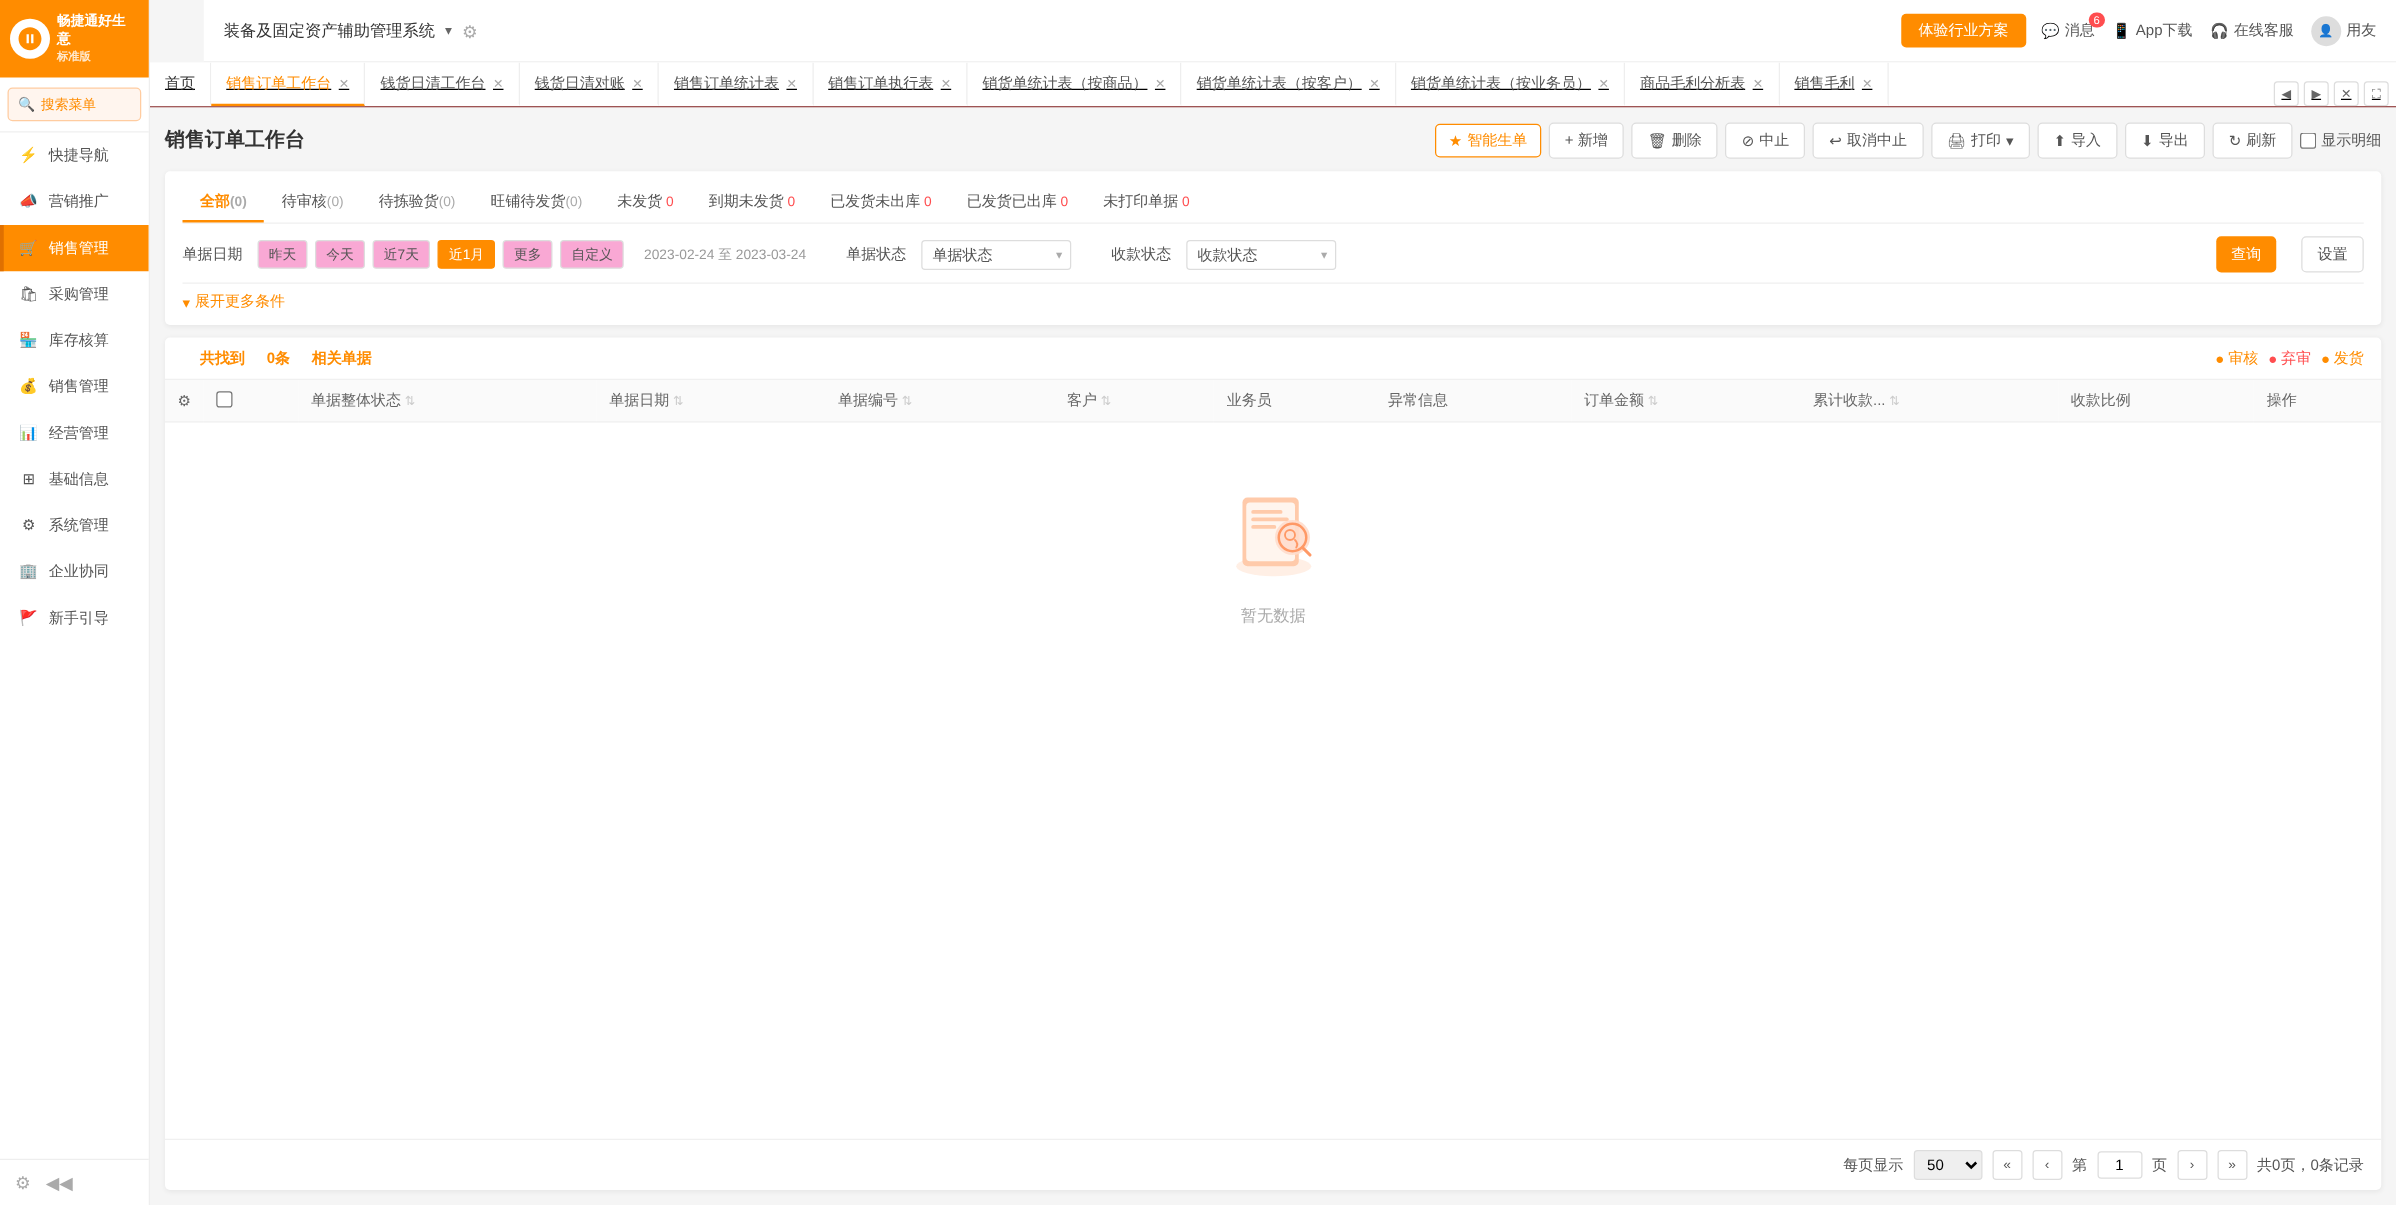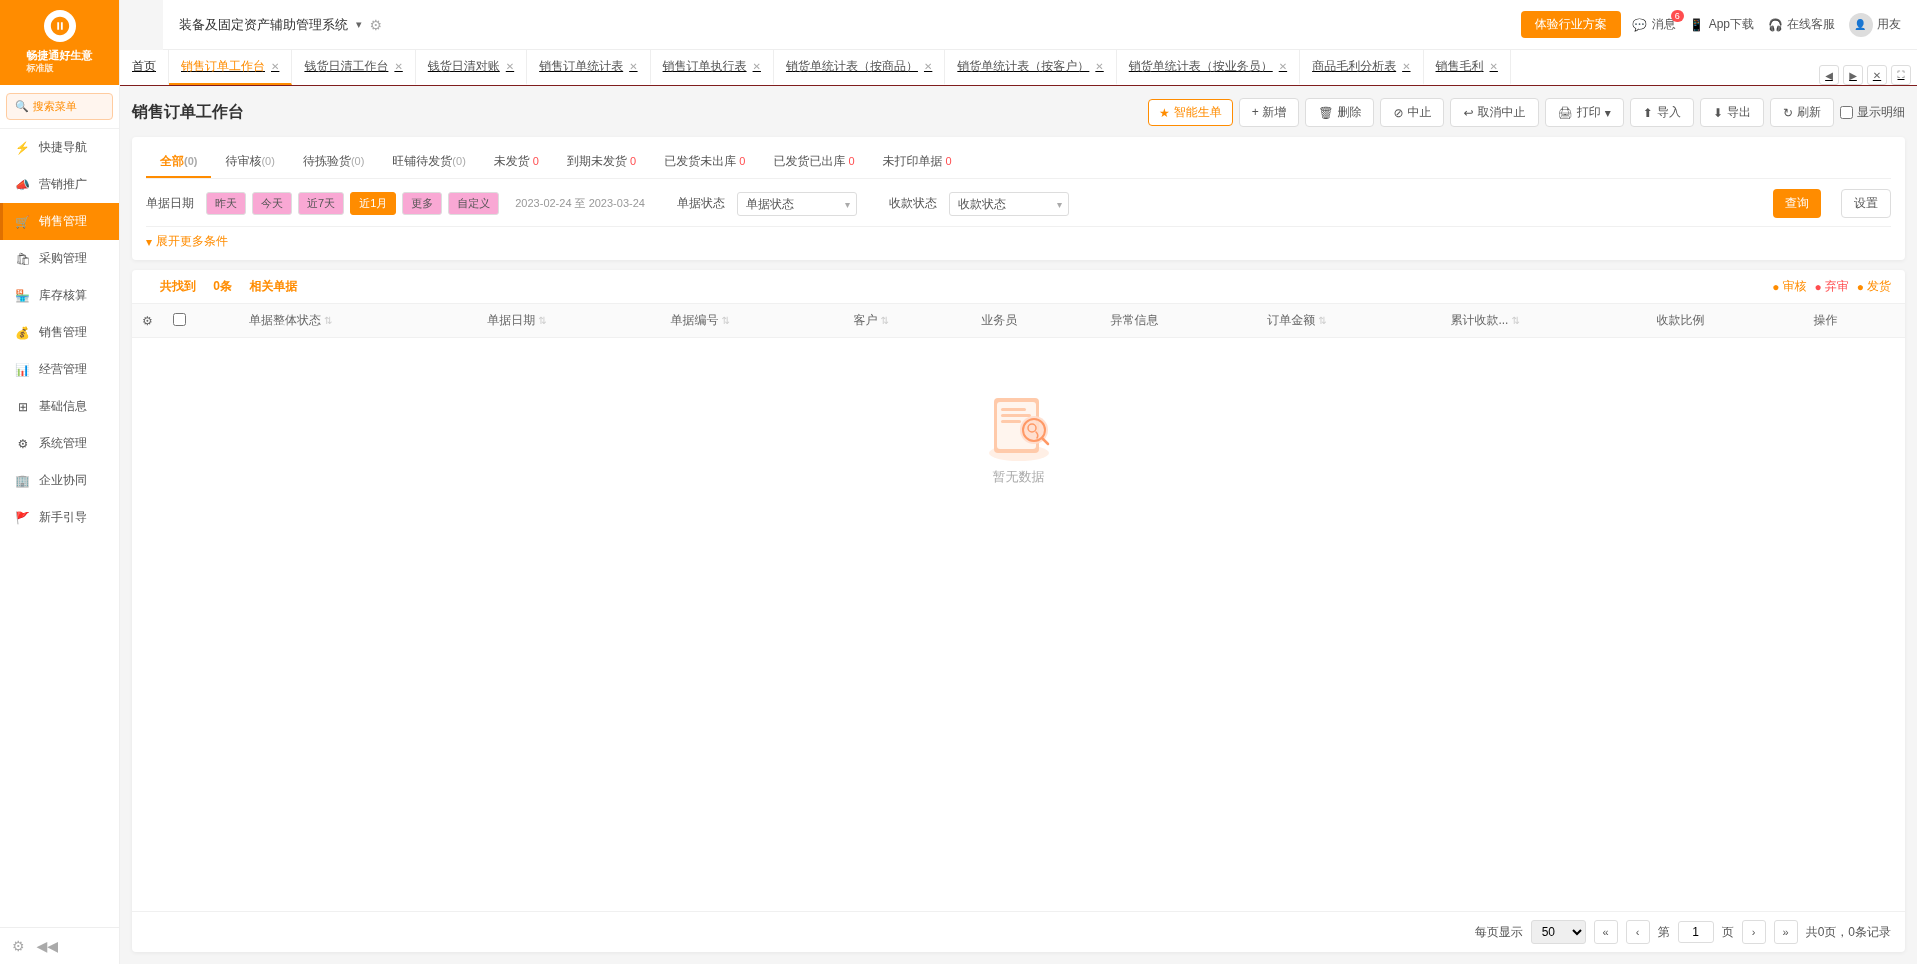--- a/index.html
+++ b/index.html
@@ -1,20 +1,20 @@
 <!DOCTYPE html>
 <html><head>
   <meta charset="utf-8">
   <style>
     * { box-sizing: border-box; margin: 0; padding: 0; }
     body { font-family: 'Microsoft YaHei', Arial, sans-serif; font-size: 12px; background: #f5f5f5; display: flex; height: 964px; overflow: hidden; }
 
     
     .sidebar { width: 120px; background: #fff; display: flex; flex-direction: column; border-right: 1px solid #eee; flex-shrink: 0; }
-    .sidebar-logo { background: #ff8c00; padding: 10px 8px; display: flex; align-items: center; gap: 6px; color: #fff; font-weight: bold; font-size: 13px; min-height: 50px; flex-direction: column; }
+    .sidebar-logo { background: #ff8c00; padding: 10px 8px; display: flex; align-items: center; gap: 6px; color: #fff; font-weight: bold; font-size: 13px; min-height: 50px; }
     .sidebar-logo-icon { width: 32px; height: 32px; background: #fff; border-radius: 50%; display: flex; align-items: center; justify-content: center; }
     .sidebar-logo-icon svg { width: 22px; height: 22px; }
     .sidebar-logo-text { font-size: 11px; line-height: 1.3; }
     .sidebar-logo-sub { font-size: 9px; color: rgba(255,255,255,0.8); }
 
     .sidebar-search { padding: 8px 6px; border-bottom: 1px solid #f0f0f0; }
     .sidebar-search-btn { width: 100%; background: #fff5ee; border: 1px solid #ffcca0; border-radius: 4px; padding: 5px 8px; color: #ff8c00; font-size: 11px; cursor: pointer; display: flex; align-items: center; gap: 4px; }
 
     .sidebar-nav { flex: 1; overflow-y: auto; }
     .sidebar-item { display: flex; align-items: center; gap: 8px; padding: 10px 12px; cursor: pointer; color: #555; font-size: 12px; border-left: 3px solid transparent; }
@@ -81,21 +81,21 @@
     .table-count span { color: #ff8c00; font-weight: bold; margin-left: 14px; }
     .table-actions { display: flex; align-items: center; gap: 8px; }
     .action-link { color: #ff8c00; font-size: 12px; cursor: pointer; display: flex; align-items: center; gap: 3px; }
     .action-link.red { color: #ff4d4f; }
 
     .data-table { width: 100%; border-collapse: collapse; font-size: 12px; }
     .data-table th { background: #fafafa; padding: 8px 10px; text-align: left; color: #666; font-weight: normal; border-bottom: 1px solid #f0f0f0; white-space: nowrap; }
     .data-table th .sort { color: #ccc; margin-left: 3px; font-size: 10px; }
     .th-check { width: 30px; }
 
-    .empty-state { flex: 1; display: flex; flex-direction: column; align-items: center; justify-content: center; gap: 0; padding: 40px; }
+    .empty-state { flex: 1; display: flex; flex-direction: column; align-items: center; justify-content: center; gap: 16px; padding: 40px; }
     .empty-text { color: #aaa; font-size: 13px; }
 
     
     .pagination { display: flex; align-items: center; justify-content: flex-end; padding: 8px 14px; border-top: 1px solid #f0f0f0; gap: 8px; font-size: 12px; color: #555; }
     .pagination-select { border: 1px solid #ddd; border-radius: 3px; padding: 3px 6px; font-size: 12px; }
     .page-btn { width: 24px; height: 24px; border: 1px solid #ddd; border-radius: 3px; display: flex; align-items: center; justify-content: center; cursor: pointer; color: #555; background: #fff; font-size: 11px; }
     .page-input { width: 36px; border: 1px solid #ddd; border-radius: 3px; padding: 3px 6px; text-align: center; font-size: 12px; }
 
     
     .table-scroll { overflow-x: auto; overflow-y: auto; flex: 1; }

